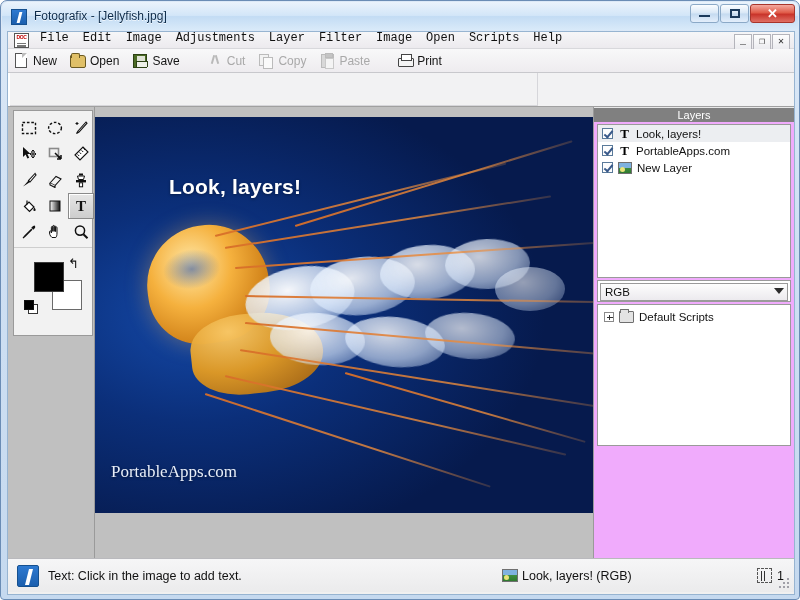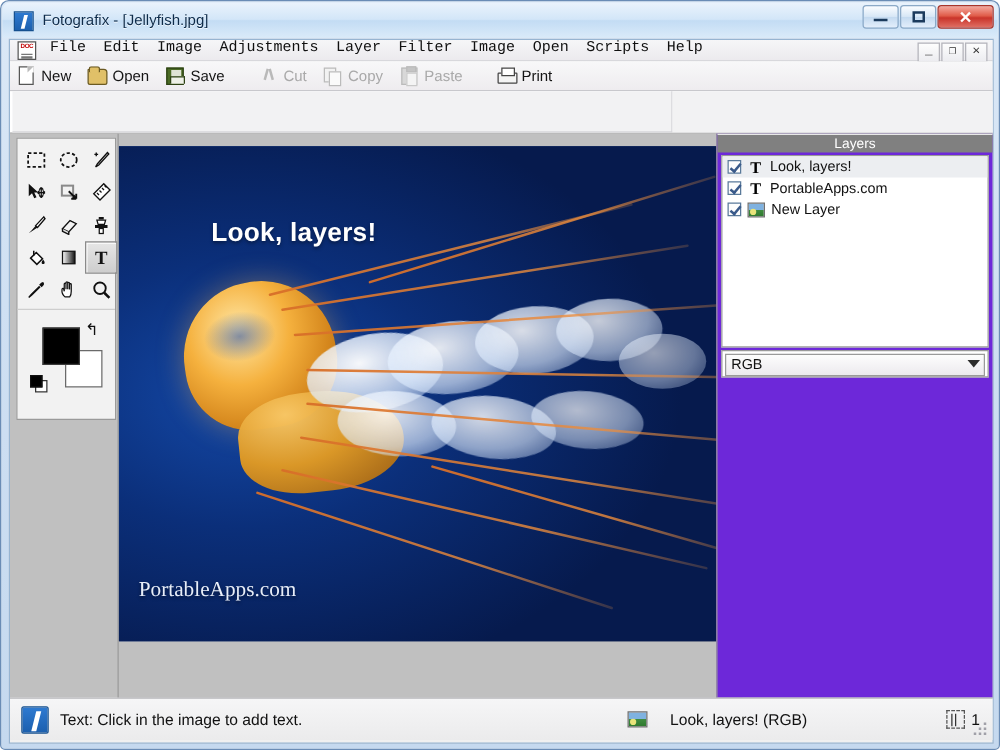--- a/index.html
+++ b/index.html
@@ -279,22 +279,22 @@
   .canvas-text-pa {
     position: absolute; left: 16px; top: 345px;
     color: #e8eef8; font-size: 17px;
     font-family: "Liberation Serif", serif;
     text-shadow: 0 1px 3px rgba(0,0,0,.45);
   }
 
   
   #right-panels {
     position: absolute; right: 0px; top: 0px;
-    width: 221px; height: 451px;
-    background: #6d28d9;
+    width: 201px; height: 451px;
+    background: #f0abfc;
     border-left: 1px solid #9a9a9a;
   }
   .panel-header {
     height: 15px; background: #808080;
     color: #ffffff; font-size: 11px; text-align: center;
     line-height: 15px;
     border-top: 1px solid #e8e8e8;
   }
   .panel-body {
     background: #ffffff; border: 1px solid #9a9a9a;
@@ -365,21 +365,21 @@
     width: 22px; height: 22px; margin-left: 9px; flex:0 0 auto;
     background: linear-gradient(180deg,#2e7ad1,#1b5fae);
     border: 1px solid #15508f; border-radius: 2px; position: relative;
   }
   #status-icon::after {
     content:""; position:absolute; left:9px; top:3px; width:4px; height:16px;
     background:#fff; transform: skewX(-14deg);
   }
   #status-hint { margin-left: 9px; font-size: 12.5px; color: #111; }
   #status-doc {
-    position: absolute; left: 494px; display: flex; align-items: center; gap: 18px;
+    position: absolute; left: 494px; display: flex; align-items: center; gap: 4px;
     font-size: 12.5px; color: #111;
   }
   #status-doc-thumb {
     width: 16px; height: 13px;
     background: linear-gradient(180deg,#7fb2e0 0%, #7fb2e0 48%, #3f8c3f 49%, #2f7a2f 100%);
     border: 1px solid #707070; position: relative;
   }
   #status-doc-thumb::after{content:"";position:absolute;left:1px;bottom:1px;width:5px;height:5px;background:#e9e47a;border-radius:50%;}
   #status-right {
     position: absolute; right: 10px; display: flex; align-items: center; gap: 5px;
@@ -648,20 +648,27 @@
           </div>
         </div>
 
         <div class="panel-body" id="channels-body">
           <div class="combo">
             <span>RGB</span>
             <span class="combo-arrow"></span>
           </div>
         </div>
 
+        <div class="panel-body" id="scripts-body">
+          <div class="tree-row">
+            <span class="tree-expander"></span>
+            <span class="tree-folder"></span>
+            <span>Default Scripts</span>
+          </div>
+        </div>
 
       </div>
     </div>
 
     <div id="status-bar">
       <div id="status-icon"></div>
       <div id="status-hint">Text: Click in the image to add text.</div>
       <div id="status-doc">
         <span id="status-doc-thumb"></span>
         <span>Look, layers! (RGB)</span>

